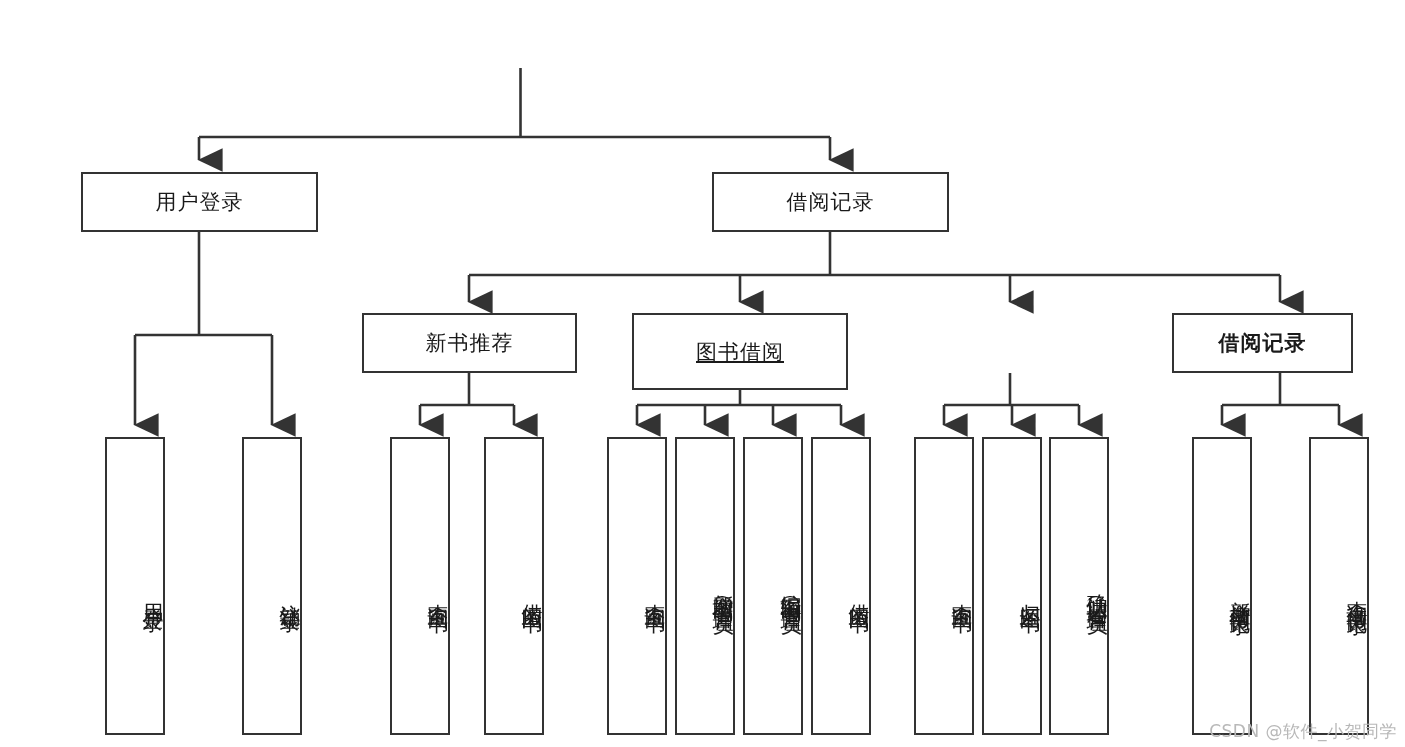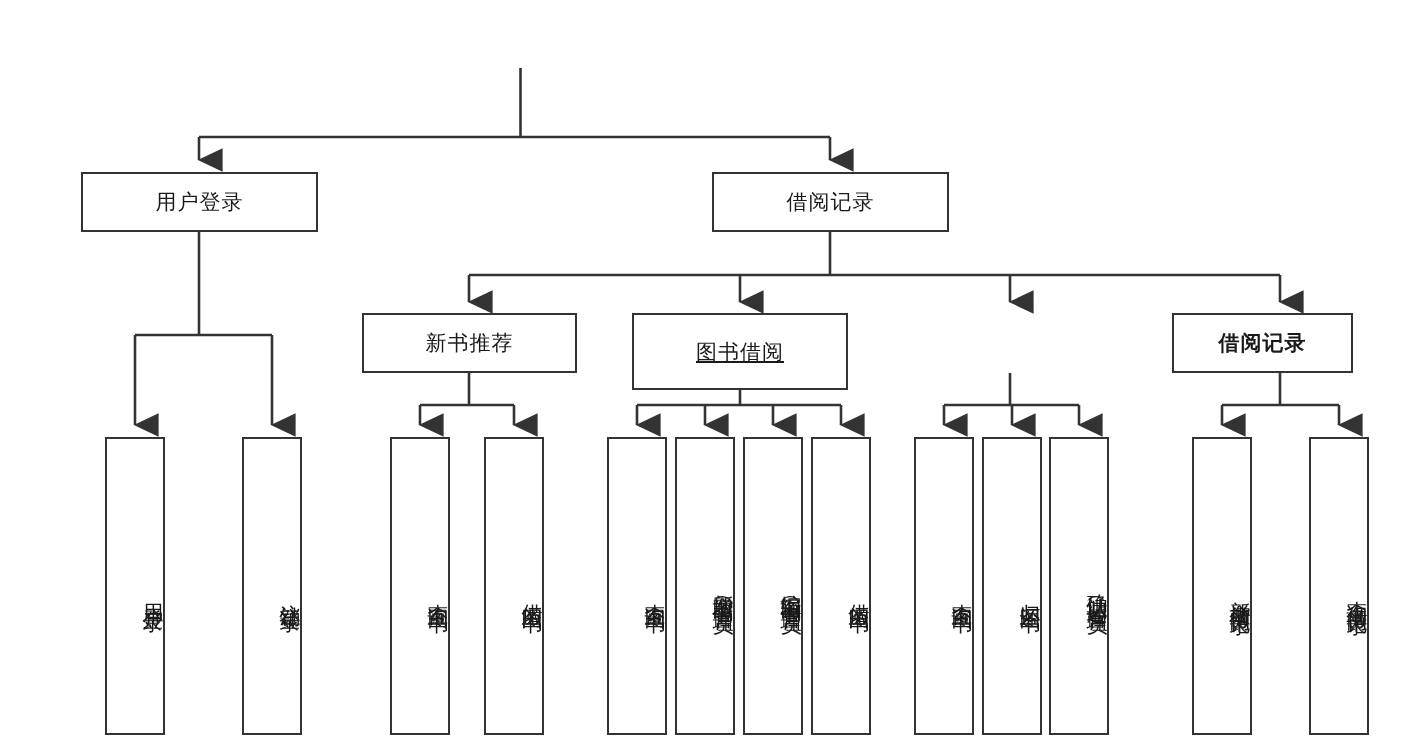--- a/index.html
+++ b/index.html
@@ -137,14 +137,15 @@
   <div class="node vert tall-text" style="left:743px; top:437px; width:60px; height:298px;">编辑图书（管理员）</div>
   <div class="node vert" style="left:811px; top:437px; width:60px; height:298px;">借阅图书</div>
 
   <div class="node vert" style="left:914px; top:437px; width:60px; height:298px;">查询图书</div>
   <div class="node vert" style="left:982px; top:437px; width:60px; height:298px;">归还图书</div>
   <div class="node vert tall-text" style="left:1049px; top:437px; width:60px; height:298px;">确认归还（管理员）</div>
 
   <div class="node vert" style="left:1192px; top:437px; width:60px; height:298px;">新增借阅记录</div>
   <div class="node vert" style="left:1309px; top:437px; width:60px; height:298px;">查询借阅记录</div>
 
+  <div class="watermark">CSDN @软件_小贺同学</div>
 
 </div>
 
 </body></html>

